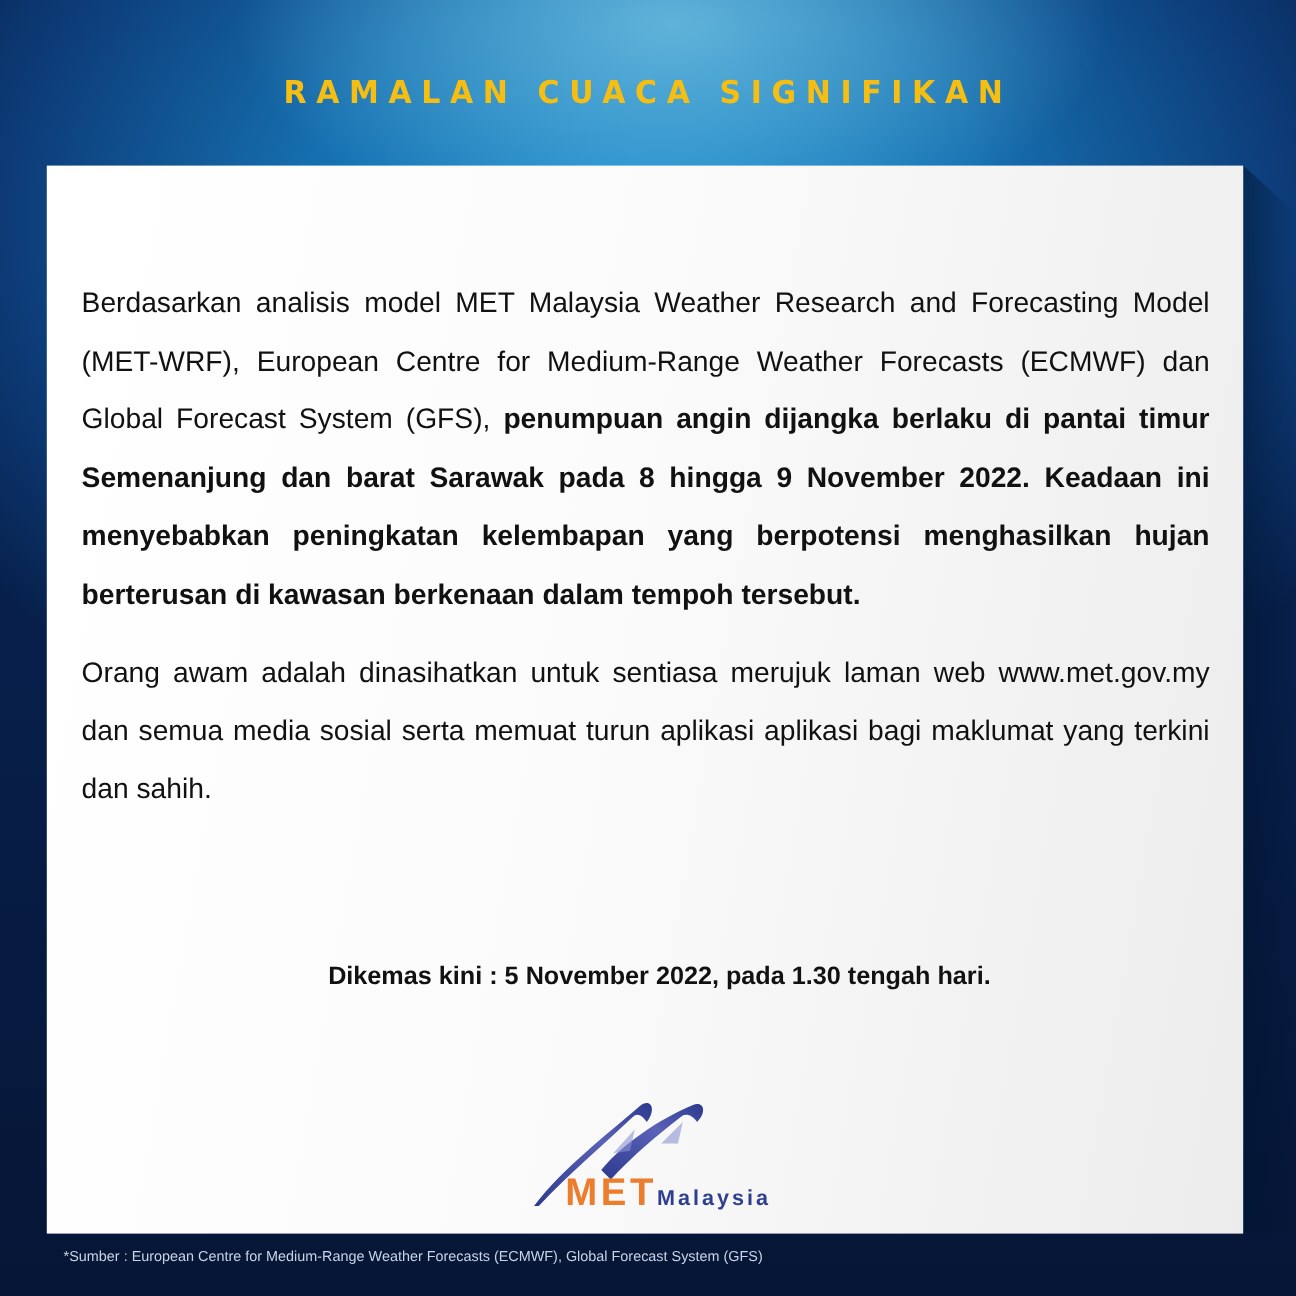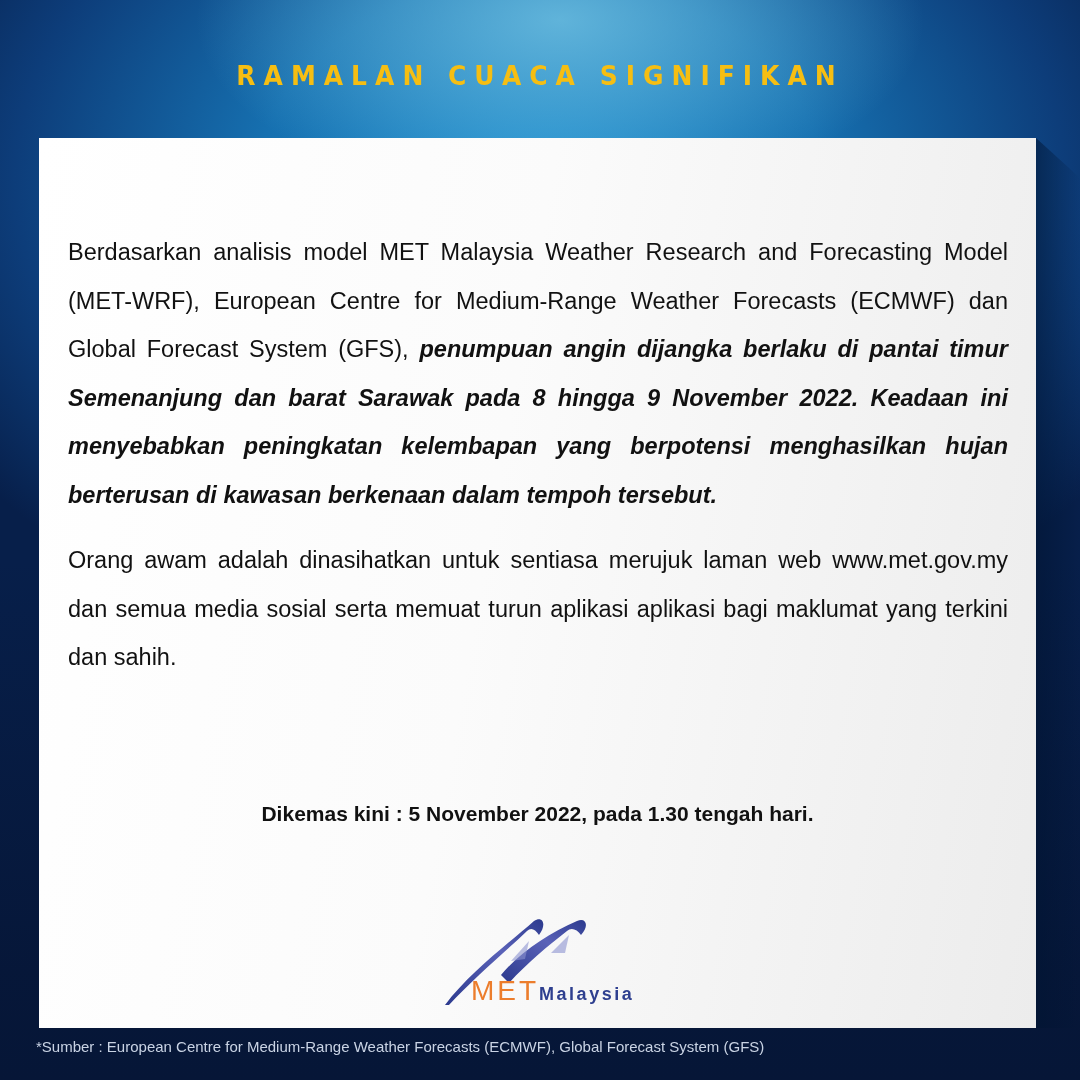--- a/index.html
+++ b/index.html
@@ -27,32 +27,32 @@
   }
   .card {
     position:absolute; left:39px; top:138px; width:997px; height:890px;
     background:linear-gradient(100deg, #ffffff 0%, #fbfbfb 45%, #ececec 100%);
   }
   .body-text {
     position:absolute; left:29px; top:90px; width:940px;
     font-size:23.5px; line-height:48.5px; color:#111; text-align:justify;
   }
   .body-text p { margin:0 0 17px 0; }
-  .bi { font-weight:bold; font-style:italic; }
+  .bi { font-weight:bold; }
   .b { font-weight:normal; }
   .updated {
     position:absolute; left:0; top:664px; width:997px; text-align:center;
-    font-size:21px; font-weight:bold; color:#111;
+    font-size:21px; font-weight:bold; color:#111;padding-left:12px;
   }
   .logo { position:absolute; left:400px; top:775px; width:210px; height:100px; }
   .logo-text { position:absolute; left:32px; top:62px; white-space:nowrap; }
-  .logo-met { font-size:28px; font-weight:normal; color:#ec7d2c; letter-spacing:3px; }
+  .logo-met { font-size:32px; font-weight:bold; color:#ec7d2c; letter-spacing:3px; }
   .logo-my { font-size:18px; font-weight:bold; color:#2e3f8f; letter-spacing:2.5px; }
   .source {
-    position:absolute; left:36px; top:1041px; font-size:15px; line-height:12px; color:#c9d3e4;
+    position:absolute; left:53px; top:1041px; font-size:12px; line-height:12px; color:#c9d3e4;
   }
   .source .line2 { padding-left:43px; display:block; }
 </style>
 </head>
 <body>
 
 <div class="bottom-shade"></div>
 
 <div class="title">RAMALAN CUACA SIGNIFIKAN</div>
 

